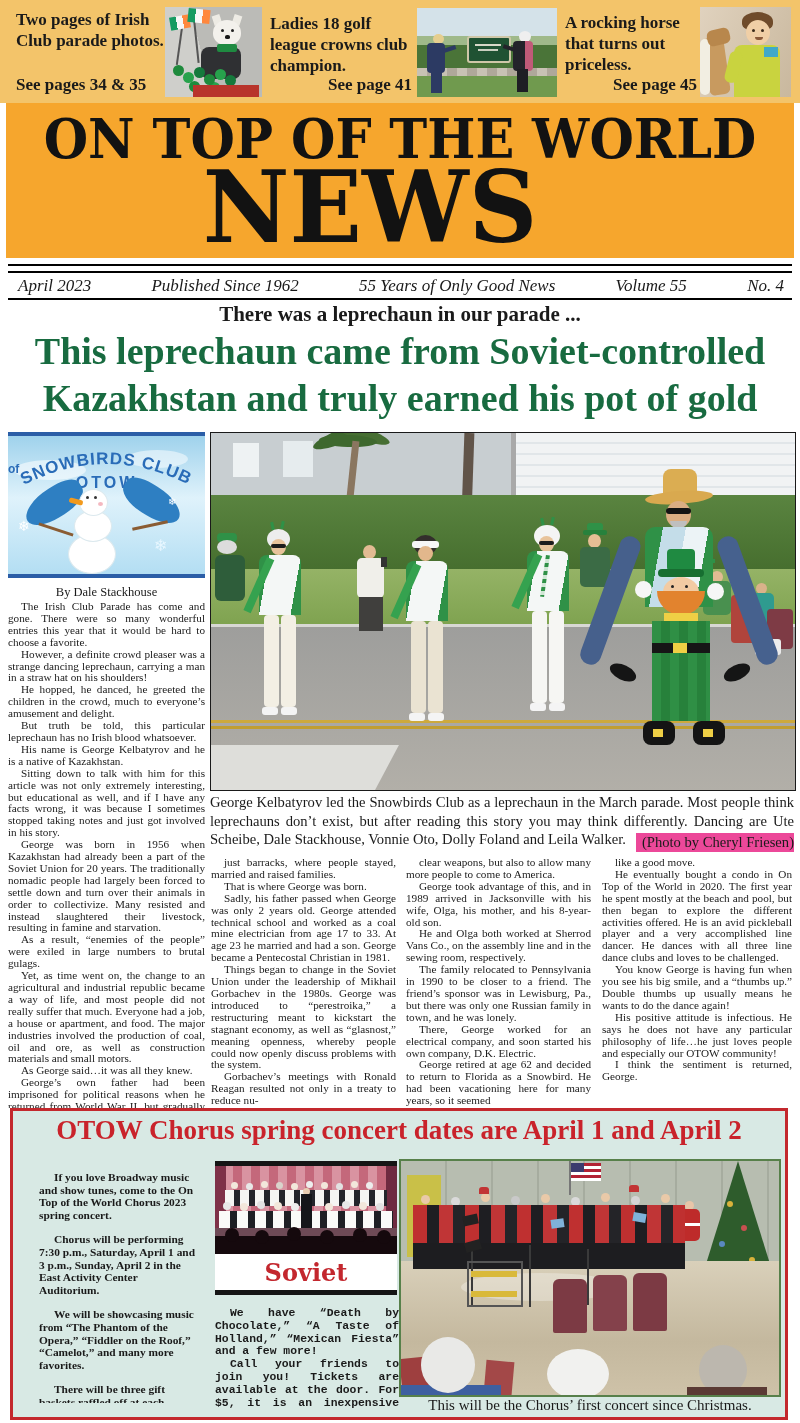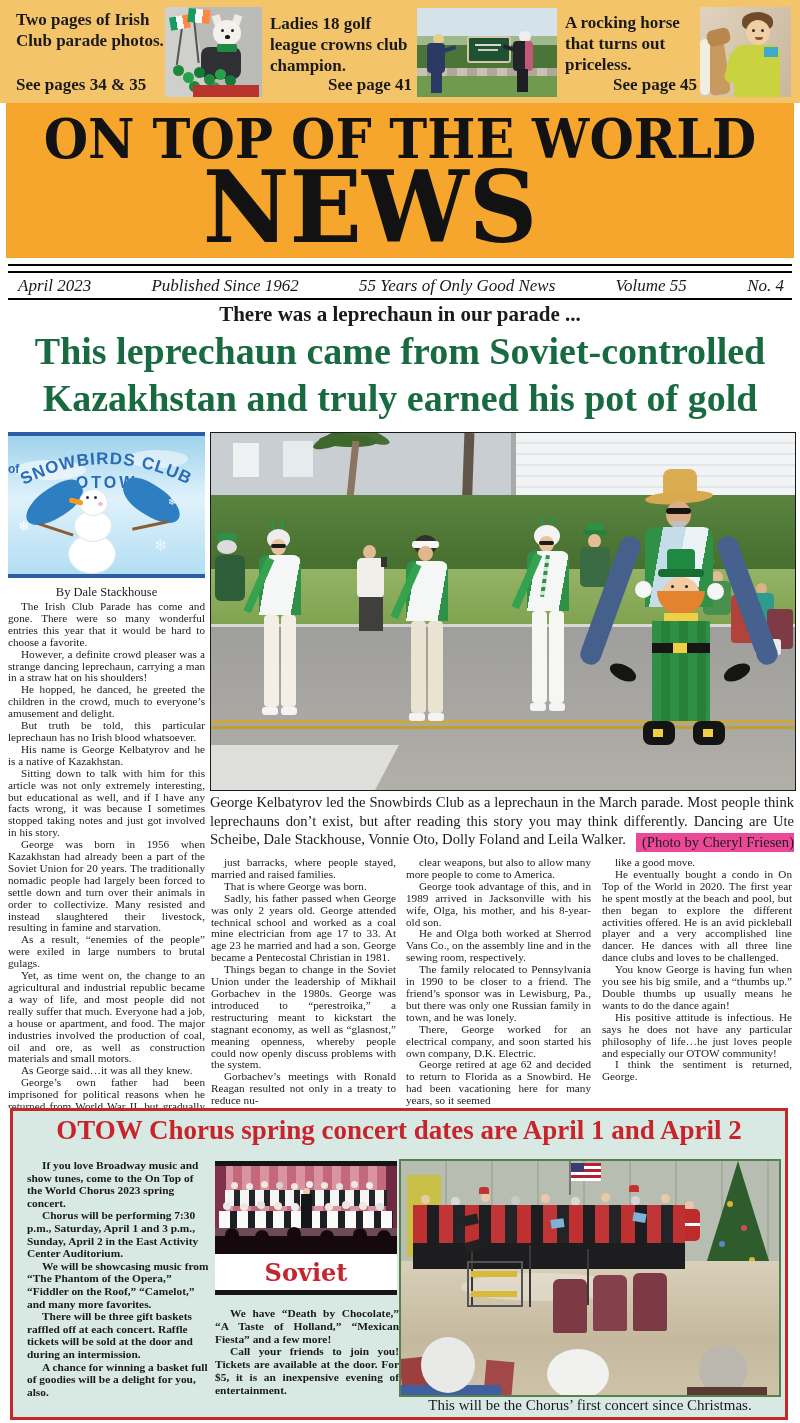--- a/index.html
+++ b/index.html
@@ -54,30 +54,30 @@
   .mainphoto{position:absolute;left:210px;top:432px;width:584px;height:357px;border:1px solid #1a1a1a;
              background:#A9A9A9;overflow:hidden;}
   .caption{position:absolute;left:210px;top:793px;width:584px;height:60px;font-size:14.6px;line-height:18.6px;text-align:justify;}
   .credit{position:absolute;right:0;bottom:1px;background:#ec4899;padding-left:6px;}
 
   
   .chorusbox{position:absolute;left:10px;top:1108px;width:772px;height:306px;background:#D8E9E4;border:3px solid #C3282D;}
   .cb-title{position:absolute;left:0;top:4px;width:100%;text-align:center;font-size:27px;font-weight:bold;color:#C9232B;}
   .cb-left{position:absolute;left:14px;top:48px;width:182px;height:244px;overflow:hidden;
            font-size:11.4px;line-height:12.6px;font-weight:bold;}
-  .cb-left p{margin:0;text-indent:15px;}
+  .cb-left p{margin:12px;text-indent:15px;}
   .cb-card{position:absolute;left:202px;top:50px;width:182px;}
   .cb-bar{height:5px;background:#151515;}
   .cb-photo{position:relative;height:88px;overflow:hidden;
             background:linear-gradient(90deg,#7E3148 0 6%,rgba(0,0,0,0) 6% 94%,#6E2A40 94%),
                        repeating-linear-gradient(90deg,#C4687B 0 9px,#D993A1 9px 18px);}
   .cb-label{height:36px;background:#fff;text-align:center;font-size:24px;font-weight:bold;color:#C3272E;
             line-height:37px;font-family:"DejaVu Serif",serif;}
   .cb-mid{position:absolute;left:202px;top:196px;width:184px;height:102px;overflow:hidden;
-          font-size:11.4px;line-height:12.8px;font-weight:bold;text-align:justify;}
+          font-size:11.4px;line-height:12.8px;font-weight:bold;text-align:justify;font-family:Liberation Mono, monospace;}
   .cb-mid p{margin:0;text-indent:15px;}
   .cb-photo2{position:absolute;left:386px;top:48px;width:378px;height:234px;border:2px solid #57804A;
              background:#C9BCA4;overflow:hidden;}
   .cb-caption{position:absolute;left:386px;top:286px;width:382px;text-align:center;font-size:15px;}
 </style>
 </head>
 <body>
 
 <div class="page">
 

